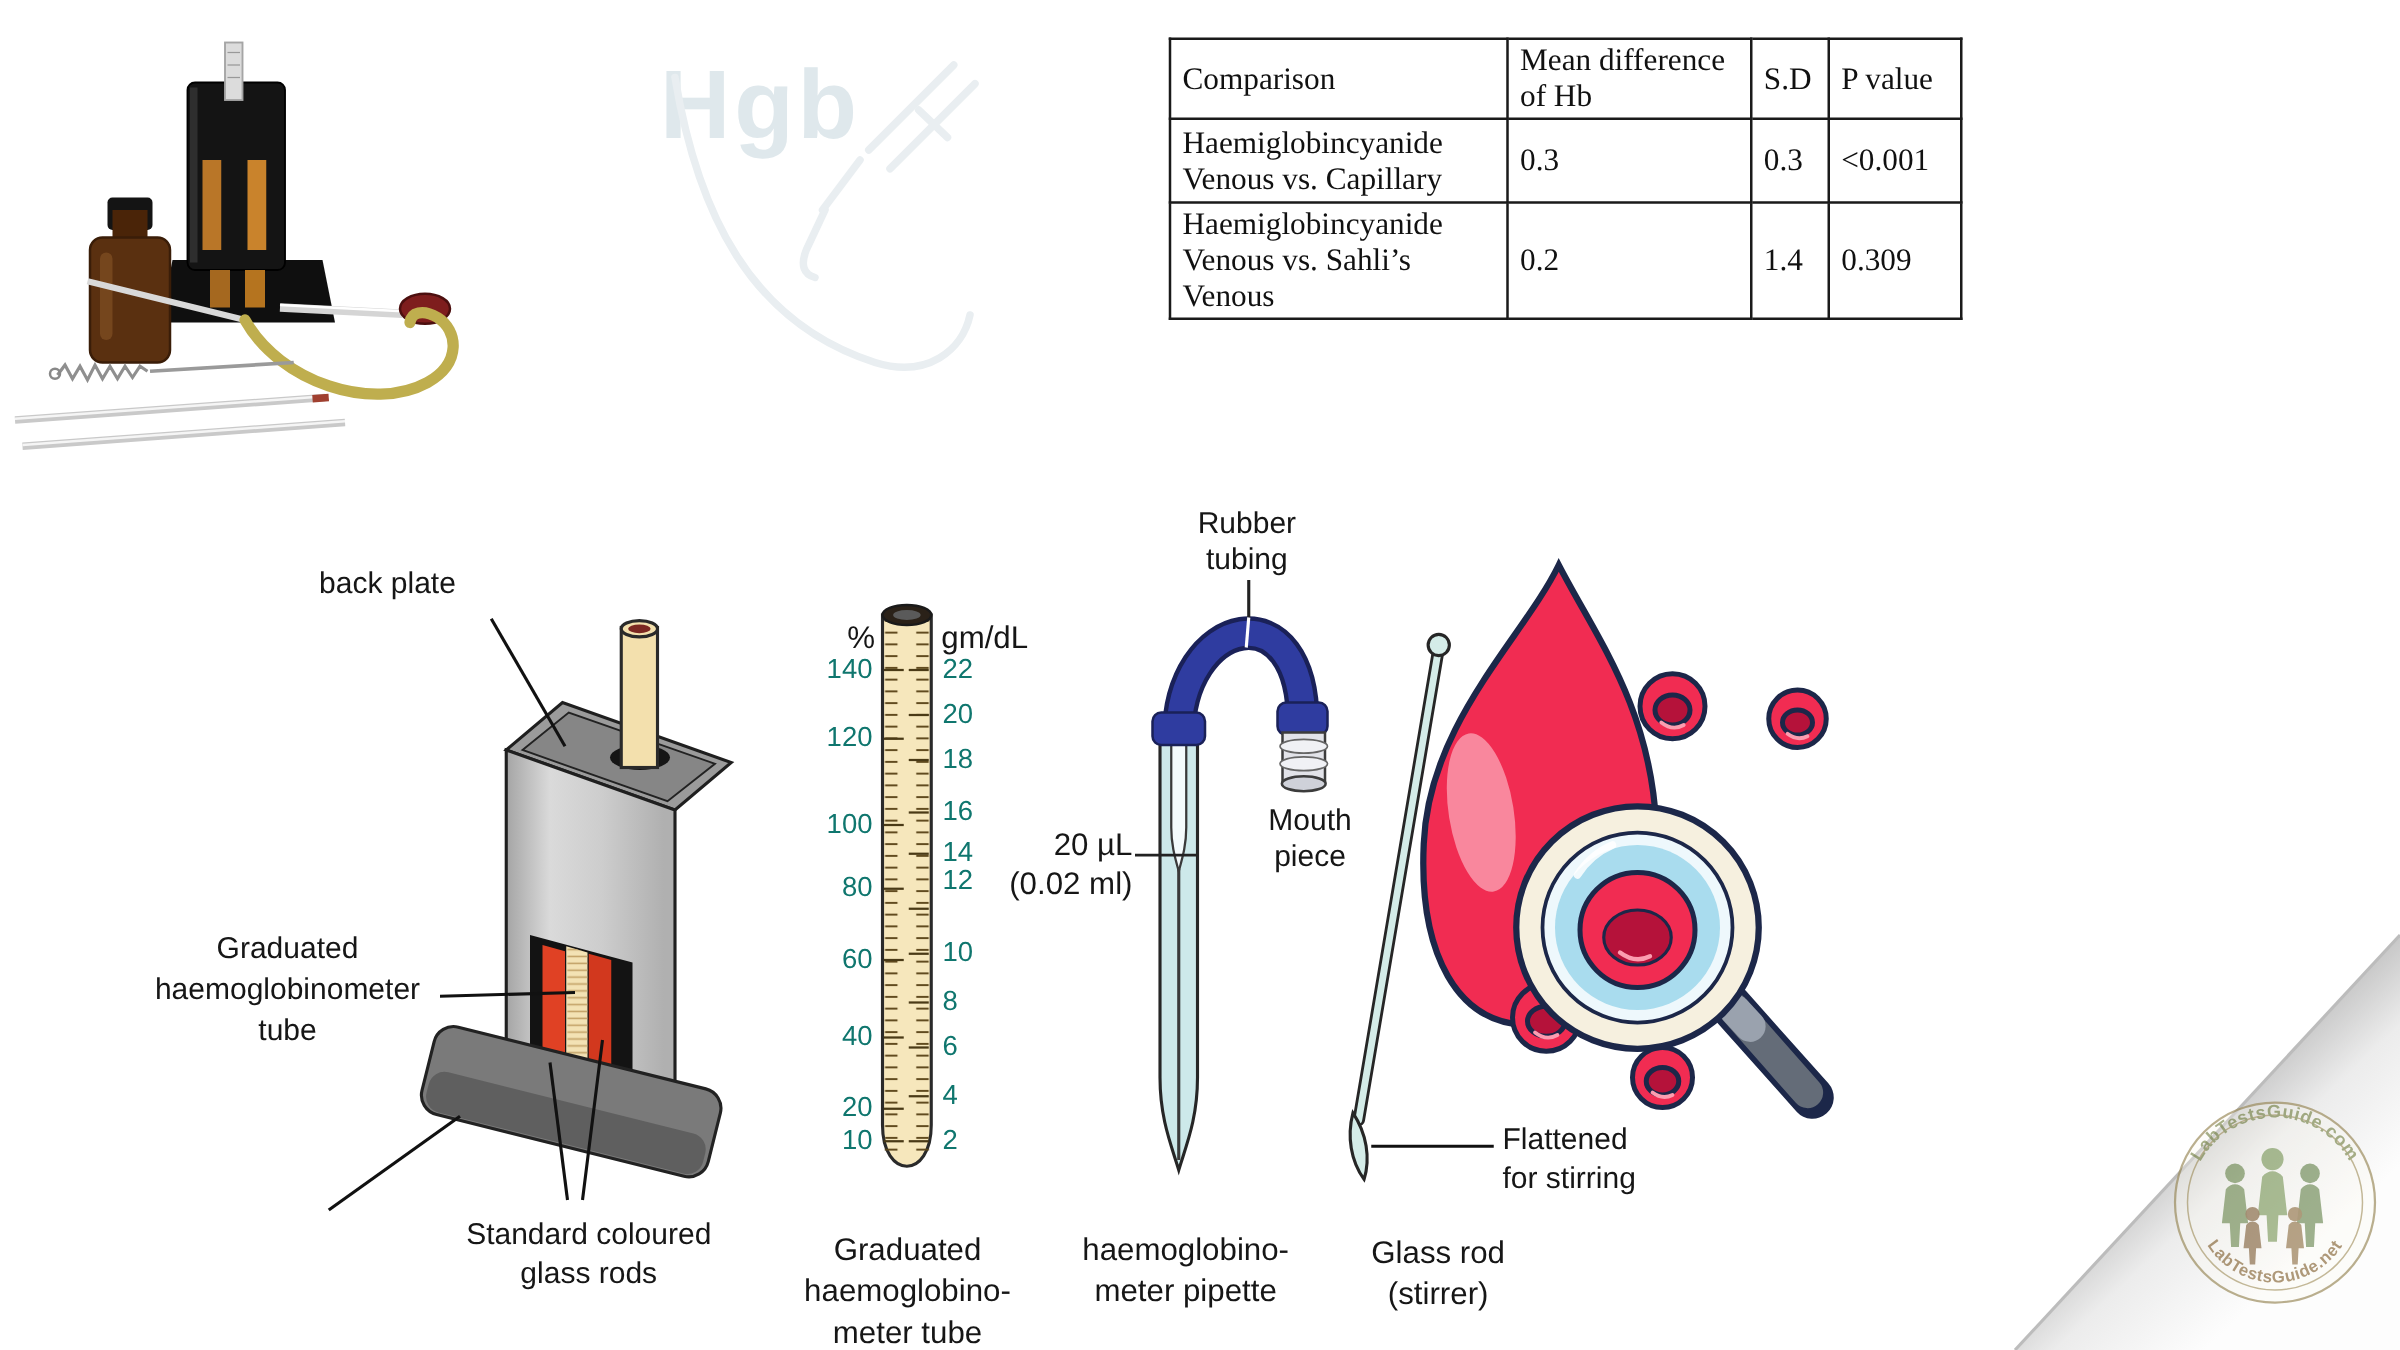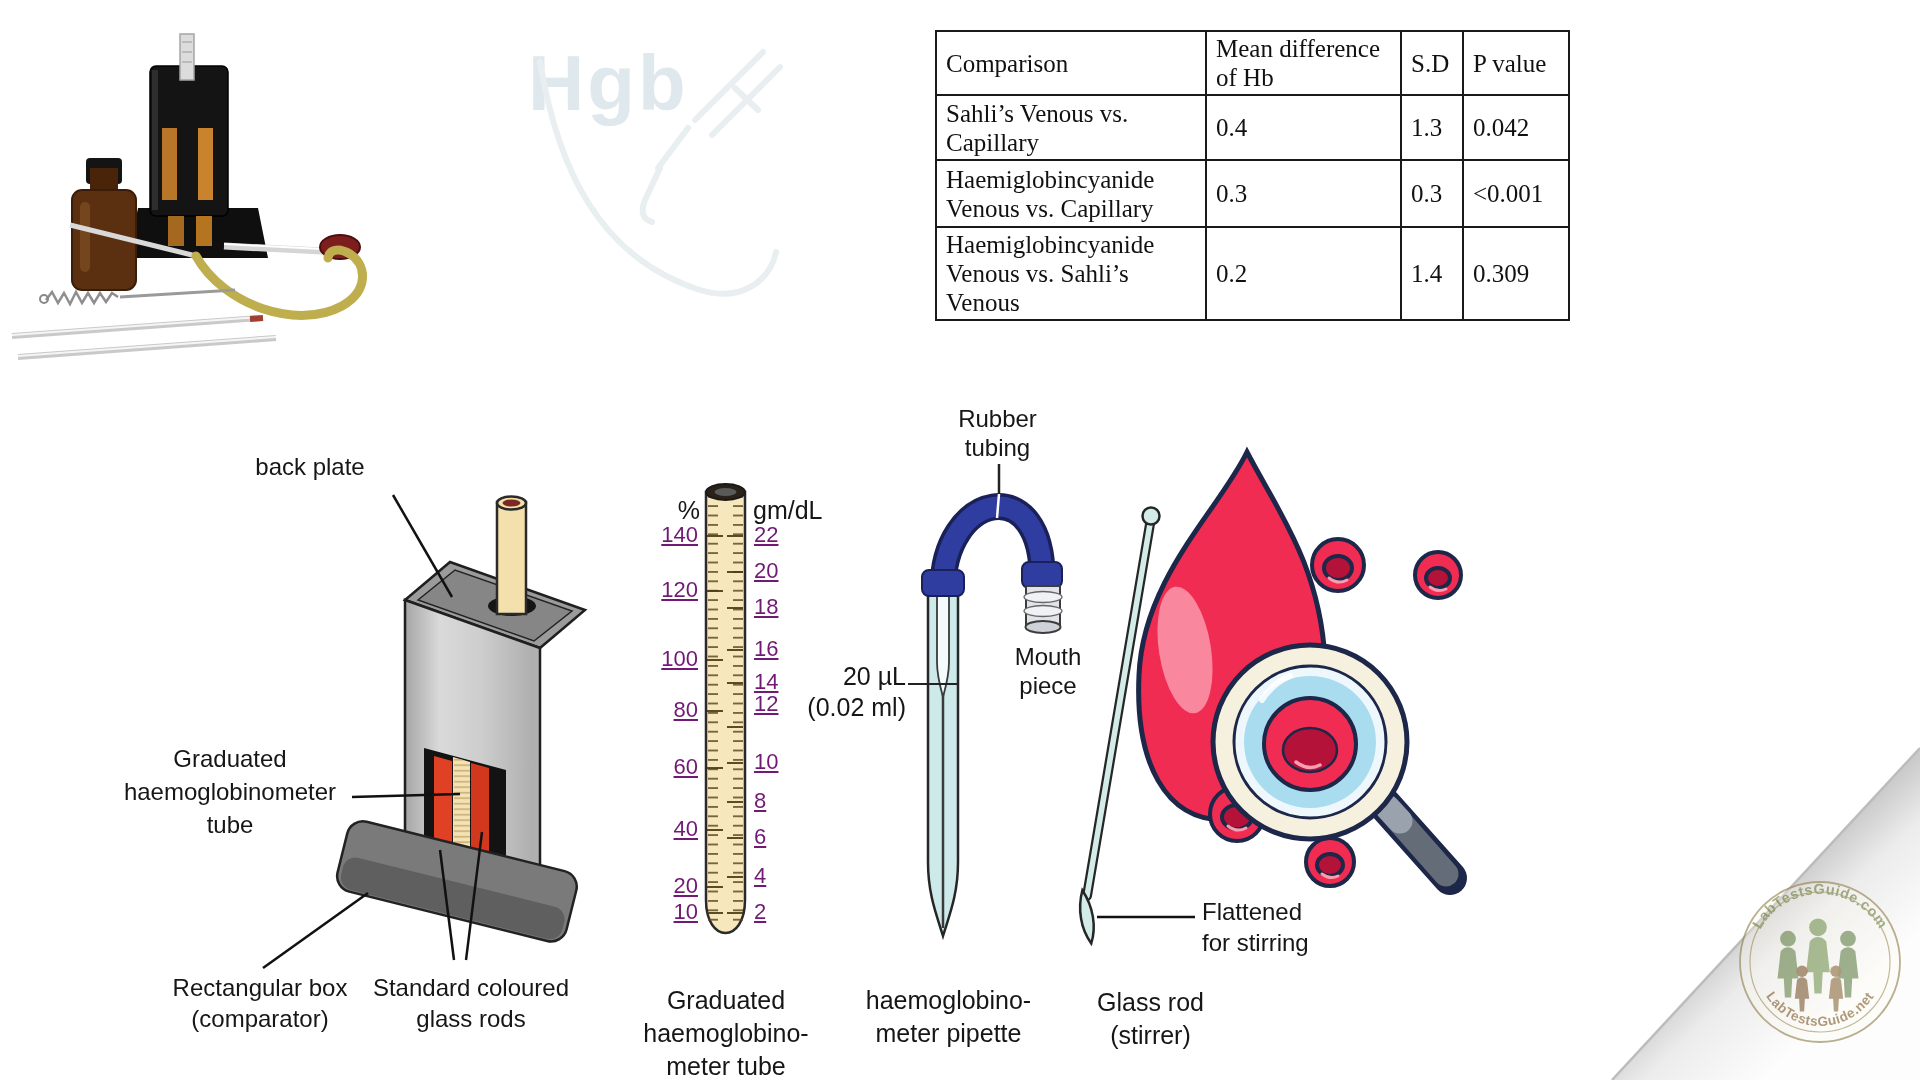--- a/index.html
+++ b/index.html
@@ -14,21 +14,21 @@
       color:#111;background:transparent;}
   table.results th,table.results td{border:2px solid #1a1a1a;padding:2px 9px;text-align:left;
       vertical-align:middle;font-weight:normal;line-height:29px;}
   col.c1{width:270px}col.c2{width:195px}col.c3{width:62px}col.c4{width:106px}
   tr.hrow{height:61px}tr.r1{height:65px}tr.r2{height:67px}tr.r3{height:88px}tr.r4{height:96px}
   
   .lbl{position:absolute;z-index:3;line-height:29px;font-size:24px;color:#161616;}
   .ctr{text-align:center;}
   .rgt{text-align:right;}
   .cap{font-size:25px;line-height:33px;}
-  .tick{position:absolute;z-index:3;font-size:22px;color:#701a75;width:60px;text-decoration:underline;}
+  .tick{position:absolute;z-index:3;font-size:22px;color:#0f766e;width:60px;}
   .tickL{left:638px;text-align:right;}
   .tickR{left:754px;text-align:left;}
   .unit{position:absolute;z-index:3;font-size:25px;color:#161616;}
 </style>
 </head>
 <body>
 
 <div class="stage">
 
   <div class="wm">Hgb</div>
@@ -277,26 +277,20 @@
         <col class="c3">
         <col class="c4">
       </colgroup>
     <tbody>
       <tr class="hrow">
         <th>Comparison</th>
         <th>Mean difference of Hb</th>
         <th>S.D</th>
         <th>P value</th>
       </tr>
-      <tr class="r1">
-        <td>Sahli’s Venous vs. Capillary</td>
-        <td>0.4</td>
-        <td>1.3</td>
-        <td>0.042</td>
-      </tr>
       <tr class="r2">
         <td>Haemiglobincyanide Venous vs. Capillary</td>
         <td>0.3</td>
         <td>0.3</td>
         <td>&lt;0.001</td>
       </tr>
       <tr class="r3">
         <td>Haemiglobincyanide Venous vs. Sahli’s Venous</td>
         <td>0.2</td>
         <td>1.4</td>
@@ -308,24 +302,20 @@
   <div class="lbl ctr" style="left:165px;top:452px;width:290px;">
     <div>back plate</div>
   </div>
 
   <div class="lbl ctr" style="left:100px;top:742px;width:260px;line-height:33px;">
     <div>Graduated</div>
     <div>haemoglobinometer</div>
     <div>tube</div>
   </div>
 
-  <div class="lbl ctr" style="left:140px;top:972px;width:240px;line-height:31px;">
-    <div>Rectangular box</div>
-    <div>(comparator)</div>
-  </div>
 
   <div class="lbl ctr" style="left:352px;top:972px;width:238px;line-height:31px;">
     <div>Standard coloured</div>
     <div>glass rods</div>
   </div>
 
   <div class="unit rgt" style="left:648px;top:496px;width:52px;">%</div>
   <div class="unit" style="left:753px;top:496px;">gm/dL</div>
 
   <span class="tick tickL" style="top:522px;">140</span>

